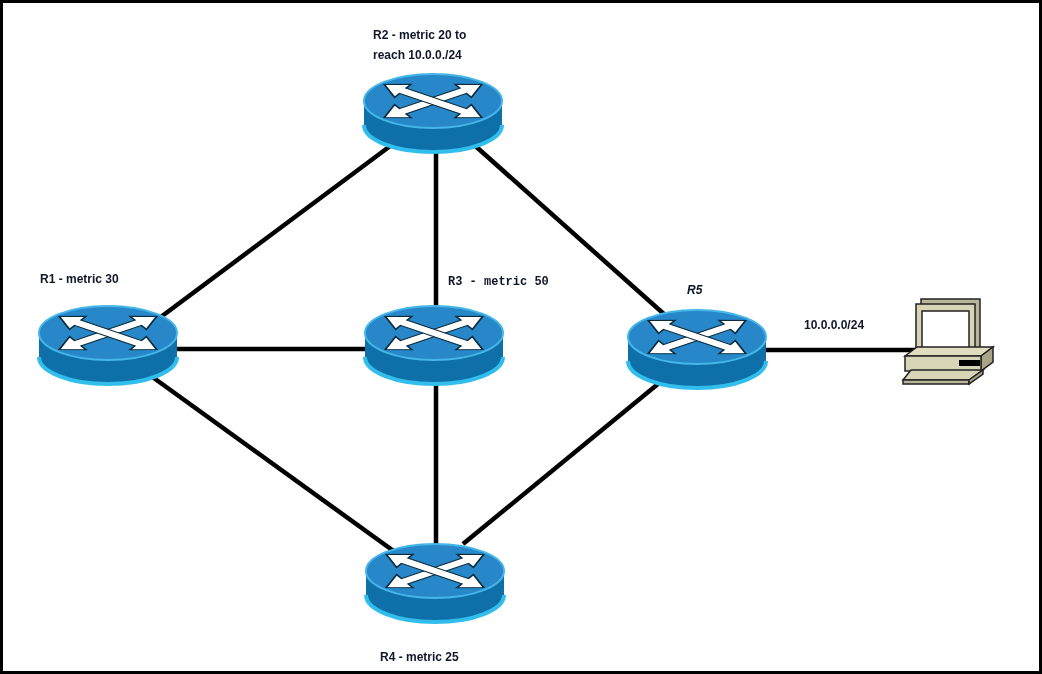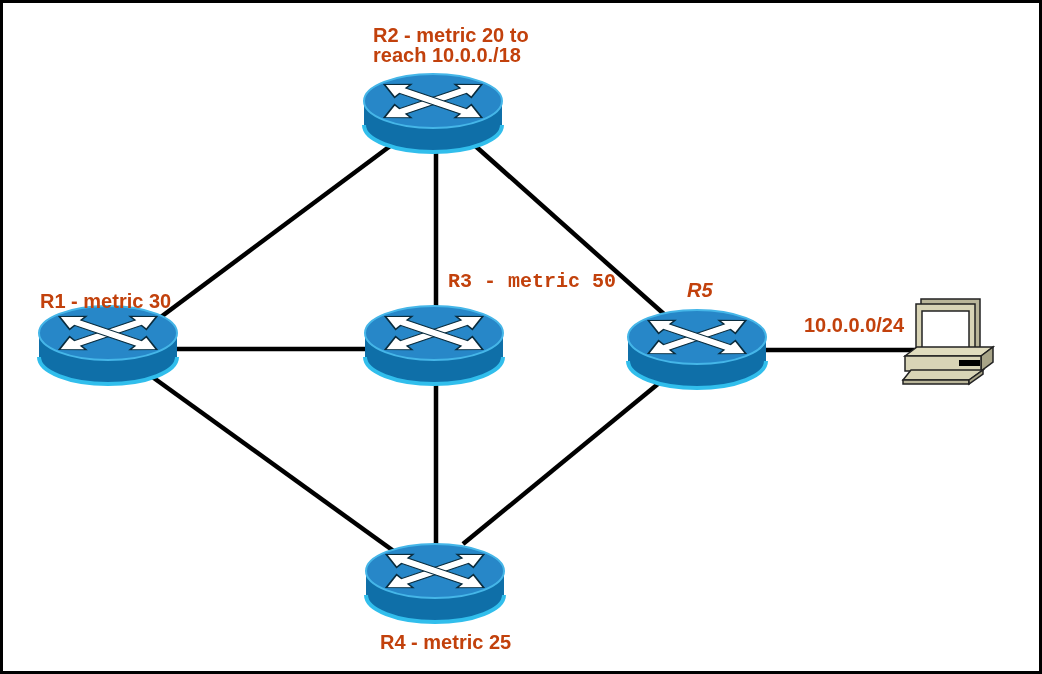--- a/index.html
+++ b/index.html
@@ -20,30 +20,30 @@
   .diagram-svg {
     position: absolute;
     left: 0;
     top: 0;
     width: 1042px;
     height: 674px;
   }
   .lbl {
     position: absolute;
     font-weight: bold;
-    font-size: 20px;
+    font-size: 12px;
     line-height: 20px;
-    color: #c2410c;
+    color: #0f172a;
     white-space: nowrap;
   }
   .lbl-r2  { left: 370px; top: 22px;  }
-  .lbl-r1  { left: 37px;  top: 288px; }
+  .lbl-r1  { left: 37px;  top: 266px; }
   .lbl-r3  { left: 445px; top: 269px; font-family: Liberation Mono, monospace; }
   .lbl-r5  { left: 684px; top: 277px; font-style: italic; }
-  .lbl-r4  { left: 377px; top: 629px; }
+  .lbl-r4  { left: 377px; top: 644px; }
   .lbl-net { left: 801px; top: 312px; text-align: right; }
 </style>
 </head>
 <body>
 
 <div class="canvas">
 
   <svg class="diagram-svg" viewBox="0 0 1042 674">
     <defs>
 
@@ -102,21 +102,21 @@
       <polygon points="900,377 908,367 980,367 966,377" fill="#d8d4b6"></polygon>
 
       <polygon points="900,377 966,377 966,381 900,381" fill="#b9b599"></polygon>
 
       <polygon points="966,377 980,367 980,371 966,381" fill="#a8a488"></polygon>
     </g>
   </svg>
 
   <div class="lbl lbl-r2">
     <div>R2 - metric 20 to</div>
-    <div>reach 10.0.0./18</div>
+    <div>reach 10.0.0./24</div>
   </div>
   <div class="lbl lbl-r1">R1 - metric 30</div>
   <div class="lbl lbl-r3">R3 - metric 50</div>
   <div class="lbl lbl-r5">R5</div>
   <div class="lbl lbl-r4">R4 - metric 25</div>
   <div class="lbl lbl-net">10.0.0.0/24</div>
 
 </div>
 
 </body></html>

